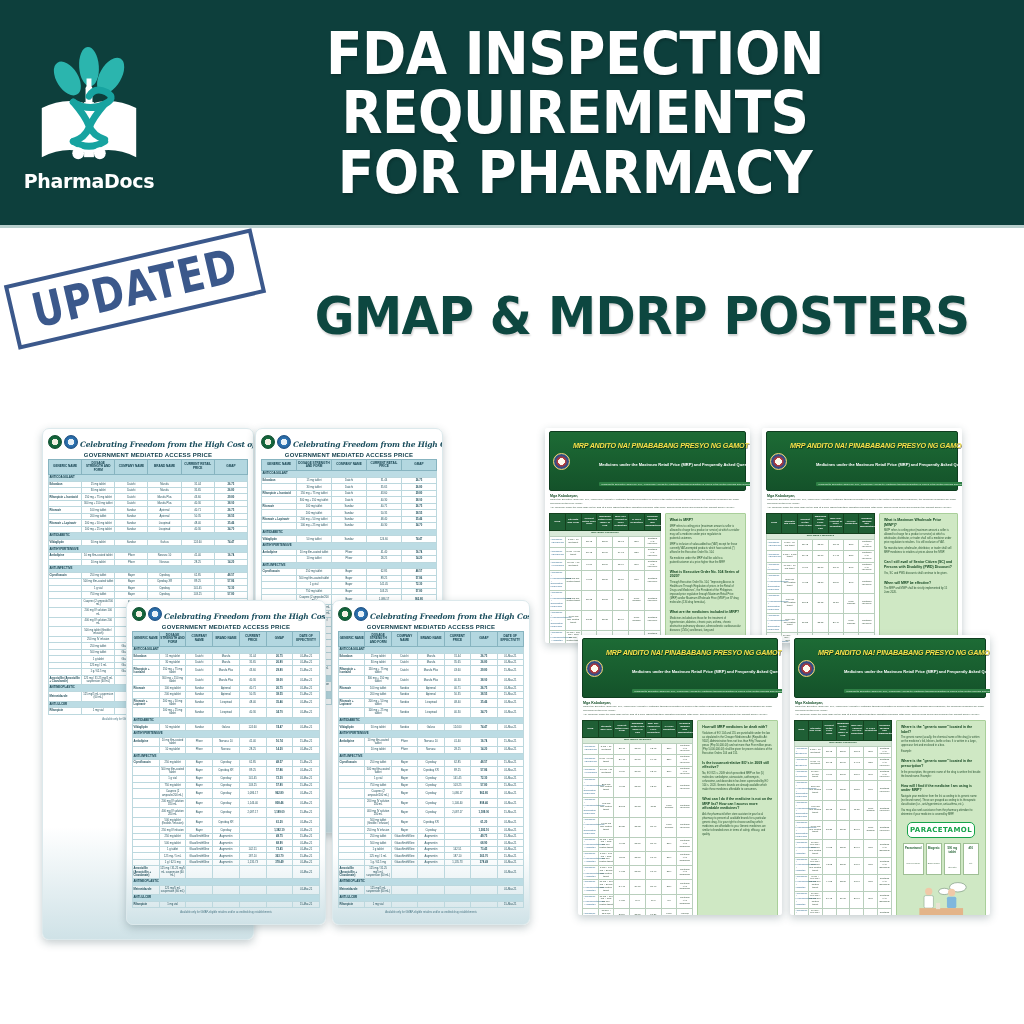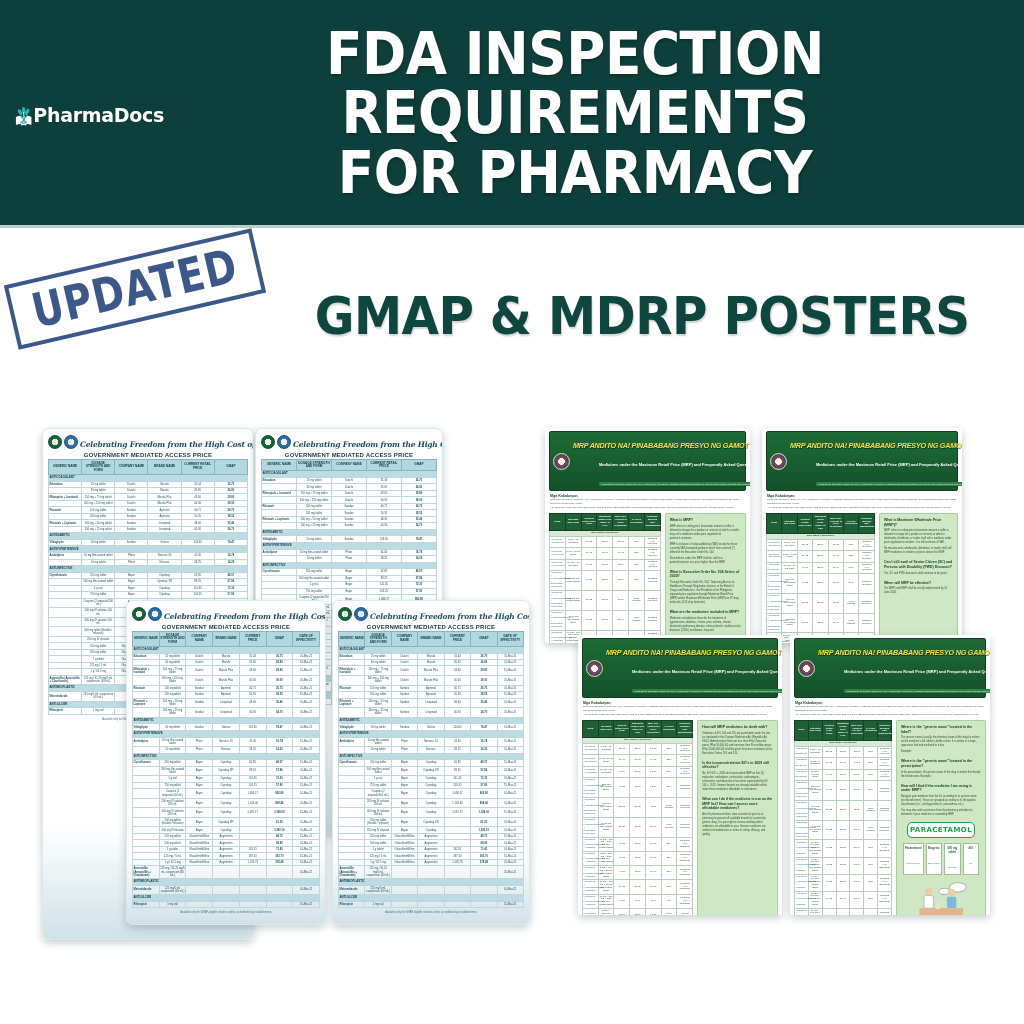--- a/index.html
+++ b/index.html
@@ -16,21 +16,21 @@
     position: absolute; left: 0; top: 0; width: 1024px; height: 228px;
     background: #0d3f3c;
     display: flex; align-items: center;
   }
   .header-band::after{
     content:""; position:absolute; left:0; bottom:0; width:100%; height:3px;
     background:#b8cfcd;
   }
   .brand-logo {
     width: 150px; margin-left: 14px; margin-top: 6px;
-    display: flex; flex-direction: row; align-items: center; justify-content: center;
+    display: flex; flex-direction: column; align-items: center; justify-content: center;
   }
   .logo-mark { width: 118px; height: 132px; }
   .brand-name {
     color: #ffffff; font-size: 19px; font-weight: bold;
     letter-spacing: -0.3px; margin-top: -4px;
     font-family: "DejaVu Sans", sans-serif;
   }
   .header-titles {
     flex: 1; text-align: center; padding-right: 42px; padding-left: 4px;
   }

